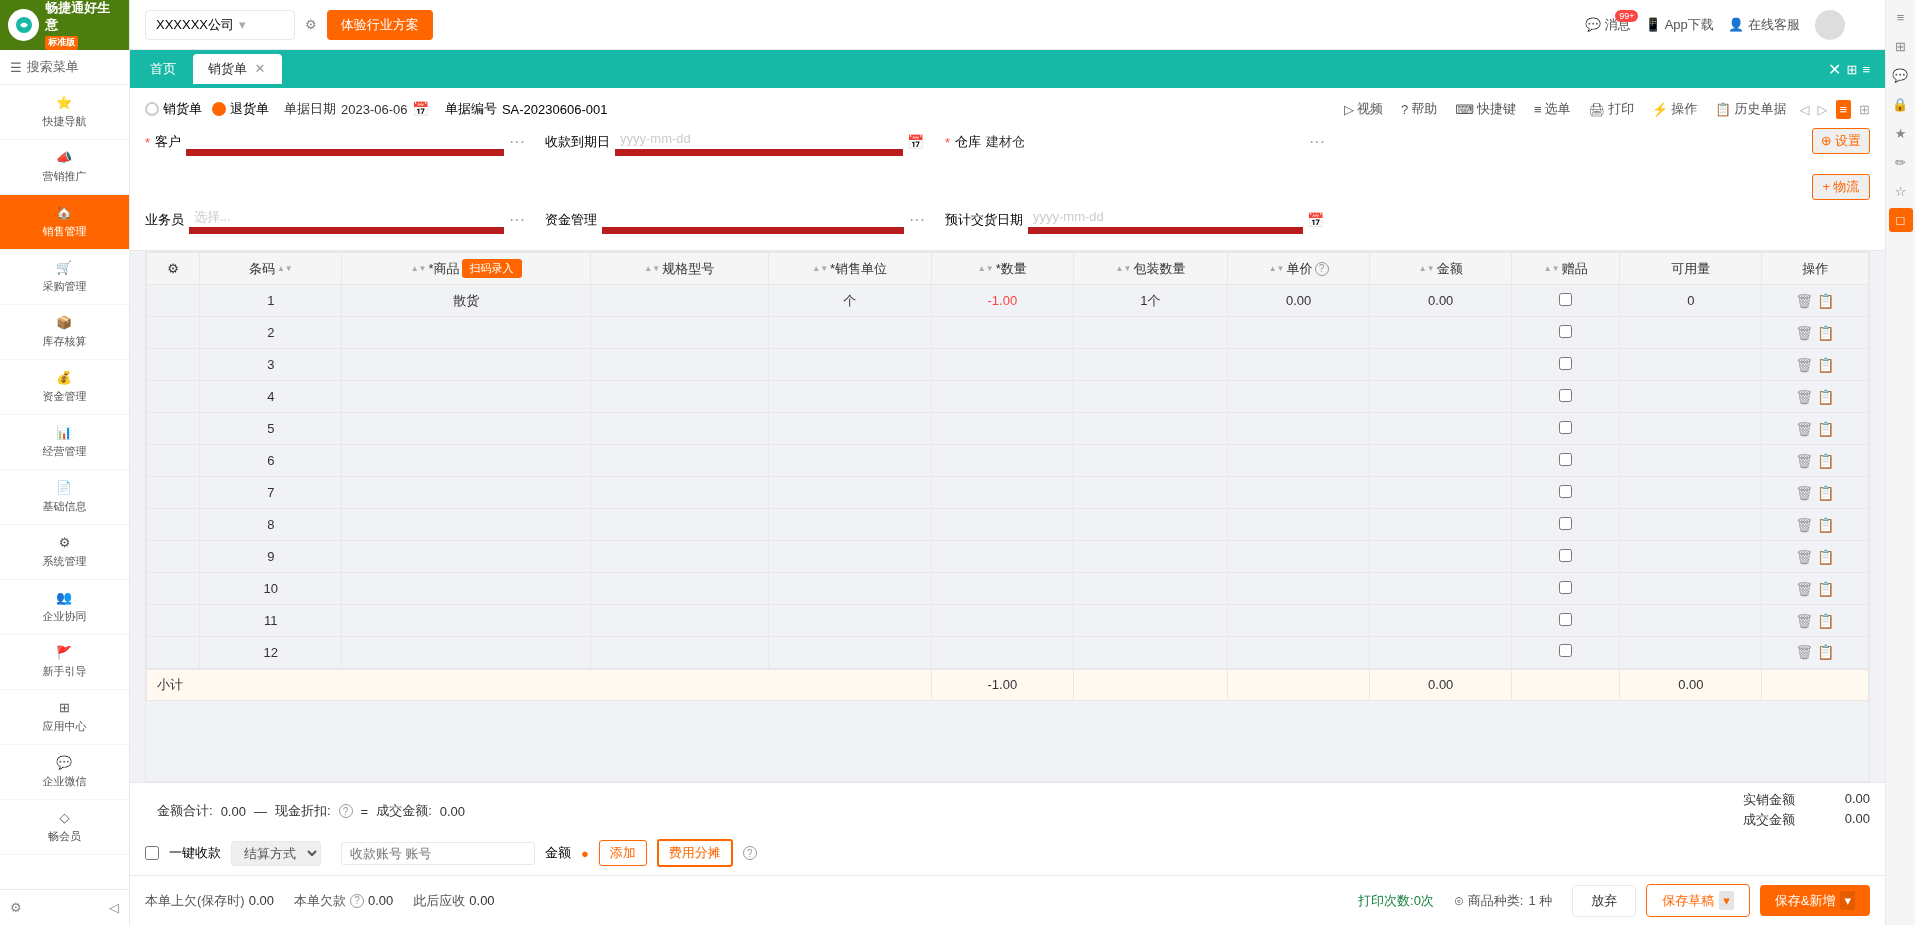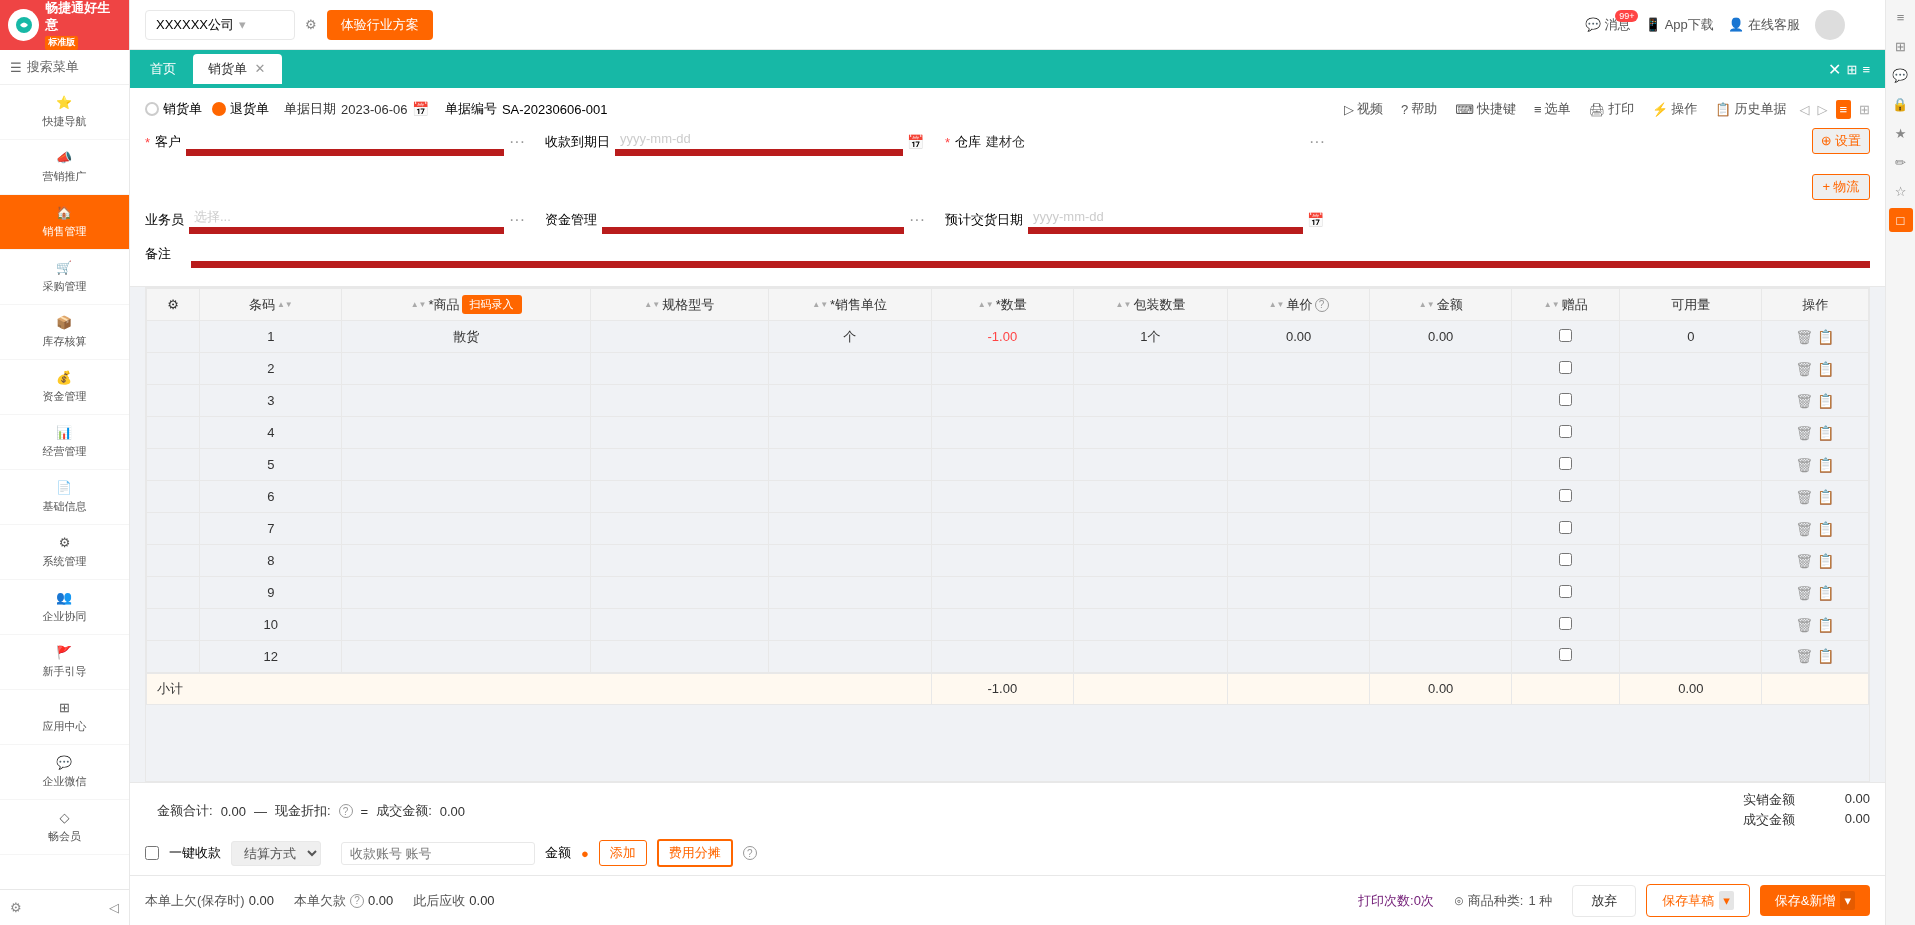--- a/index.html
+++ b/index.html
@@ -1,20 +1,20 @@
 <!DOCTYPE html>
 <html><head>
   <meta charset="utf-8">
   <style>
     * { box-sizing: border-box; margin: 0; padding: 0; font-family: 'Microsoft YaHei', Arial, sans-serif; font-size: 13px; }
     body { background: #f0f2f5; overflow: hidden; width: 1915px; height: 925px; display: flex; }
 
     
     .sidebar { width: 130px; background: #fff; display: flex; flex-direction: column; height: 925px; border-right: 1px solid #e8e8e8; flex-shrink: 0; }
-    .sidebar-logo { background: #ef4444; padding: 10px 8px; display: flex; align-items: center; gap: 6px; color: #fff; font-weight: bold; font-size: 12px; height: 50px; }
+    .sidebar-logo { background: #4d7c0f; padding: 10px 8px; display: flex; align-items: center; gap: 6px; color: #fff; font-weight: bold; font-size: 12px; height: 50px; }
     .sidebar-logo-icon { width: 32px; height: 32px; background: #fff; border-radius: 50%; display: flex; align-items: center; justify-content: center; }
     .sidebar-logo-icon svg { width: 20px; height: 20px; }
     .sidebar-logo-text { line-height: 1.3; font-size: 11px; }
     .sidebar-logo-badge { background: #ff6600; color: #fff; font-size: 9px; padding: 1px 3px; border-radius: 2px; margin-top: 2px; display: inline-block; }
     .sidebar-search { padding: 8px 10px; border-bottom: 1px solid #f0f0f0; display: flex; align-items: center; gap: 5px; color: #666; cursor: pointer; }
     .sidebar-nav { flex: 1; overflow-y: auto; }
     .sidebar-item { display: flex; flex-direction: column; align-items: center; padding: 10px 5px; cursor: pointer; color: #555; gap: 4px; border-bottom: 1px solid #f5f5f5; }
     .sidebar-item.active { background: #ff6600; color: #fff; }
     .sidebar-item-label { font-size: 11px; text-align: center; }
     .sidebar-bottom { padding: 10px; display: flex; justify-content: space-between; border-top: 1px solid #e8e8e8; }
@@ -101,21 +101,21 @@
     .summary-right { margin-left: auto; text-align: right; }
     .summary-row { display: flex; justify-content: flex-end; gap: 15px; color: #333; font-size: 12px; margin-bottom: 2px; }
     .summary-val { color: #333; font-weight: 500; min-width: 60px; text-align: right; }
 
     
     .bottom-bar { background: #fff; border-top: 1px solid #e8e8e8; padding: 8px 15px; display: flex; align-items: center; gap: 20px; }
     .bottom-info { display: flex; align-items: center; gap: 20px; flex: 1; font-size: 12px; color: #555; }
     .bottom-info-item { display: flex; align-items: center; gap: 4px; }
     .bottom-info-val { color: #333; font-weight: 500; }
     .bottom-actions { display: flex; align-items: center; gap: 10px; }
-    .print-info { display: flex; align-items: center; gap: 8px; color: #701a75; font-size: 12px; }
+    .print-info { display: flex; align-items: center; gap: 8px; color: #15803d; font-size: 12px; }
     .product-kind { display: flex; align-items: center; gap: 5px; font-size: 12px; color: #555; }
     .btn-discard { border: 1px solid #e8e8e8; background: #fff; color: #333; padding: 6px 18px; border-radius: 4px; cursor: pointer; }
     .btn-save-draft { border: 1px solid #ff6600; background: #fff; color: #ff6600; padding: 6px 15px; border-radius: 4px; cursor: pointer; display: flex; align-items: center; gap: 5px; }
     .btn-save-new { background: #ff6600; color: #fff; border: none; padding: 6px 15px; border-radius: 4px; cursor: pointer; display: flex; align-items: center; gap: 5px; }
     .btn-chevron { background: rgba(0,0,0,0.1); padding: 2px 4px; border-radius: 2px; }
 
     
     .right-panel { width: 30px; background: #f5f5f5; border-left: 1px solid #e8e8e8; display: flex; flex-direction: column; align-items: center; padding: 5px 0; gap: 5px; }
     .right-icon { width: 24px; height: 24px; display: flex; align-items: center; justify-content: center; cursor: pointer; color: #888; border-radius: 3px; }
     .right-icon.active-orange { background: #ff6600; color: #fff; }
@@ -358,24 +358,20 @@
             <input class="form-input" type="text" style="">
             <span class="field-dots">···</span>
           </div>
           <div class="form-field" style="flex:1;max-width:380px;">
             <span>预计交货日期</span>
             <input class="form-input" type="text" placeholder="yyyy-mm-dd" style="">
             <span class="calendar-icon">📅</span>
           </div>
         </div>
 
-        <div class="form-row">
-          <span>备注</span>
-          <input class="form-input" type="text" style="flex: 1 1 0%;">
-        </div>
       </div>
 
       <div class="table-wrapper">
         <table class="data-table">
           <thead>
             <tr>
               <th class="col-settings">⚙</th>
               <th class="col-barcode">
                 <div class="th-sort">
                     <span>条码</span>
@@ -604,20 +600,39 @@
       <td>
         <div class="action-icons">
           <span class="icon-btn">🗑</span>
           <span class="icon-btn">📋</span>
         </div>
       </td>
     </tr>
               <tr>
       <td></td>
       <td>10</td>
+      <td></td>
+      <td></td>
+      <td></td>
+      <td style="color:#333"></td>
+      <td></td>
+      <td></td>
+      <td></td>
+      <td><input type="checkbox" style=""></td>
+      <td></td>
+      <td>
+        <div class="action-icons">
+          <span class="icon-btn">🗑</span>
+          <span class="icon-btn">📋</span>
+        </div>
+      </td>
+    </tr>
+              <tr>
+      <td></td>
+      <td>11</td>
       <td></td>
       <td></td>
       <td></td>
       <td style="color:#333"></td>
       <td></td>
       <td></td>
       <td></td>
       <td><input type="checkbox" style=""></td>
       <td></td>
       <td>

